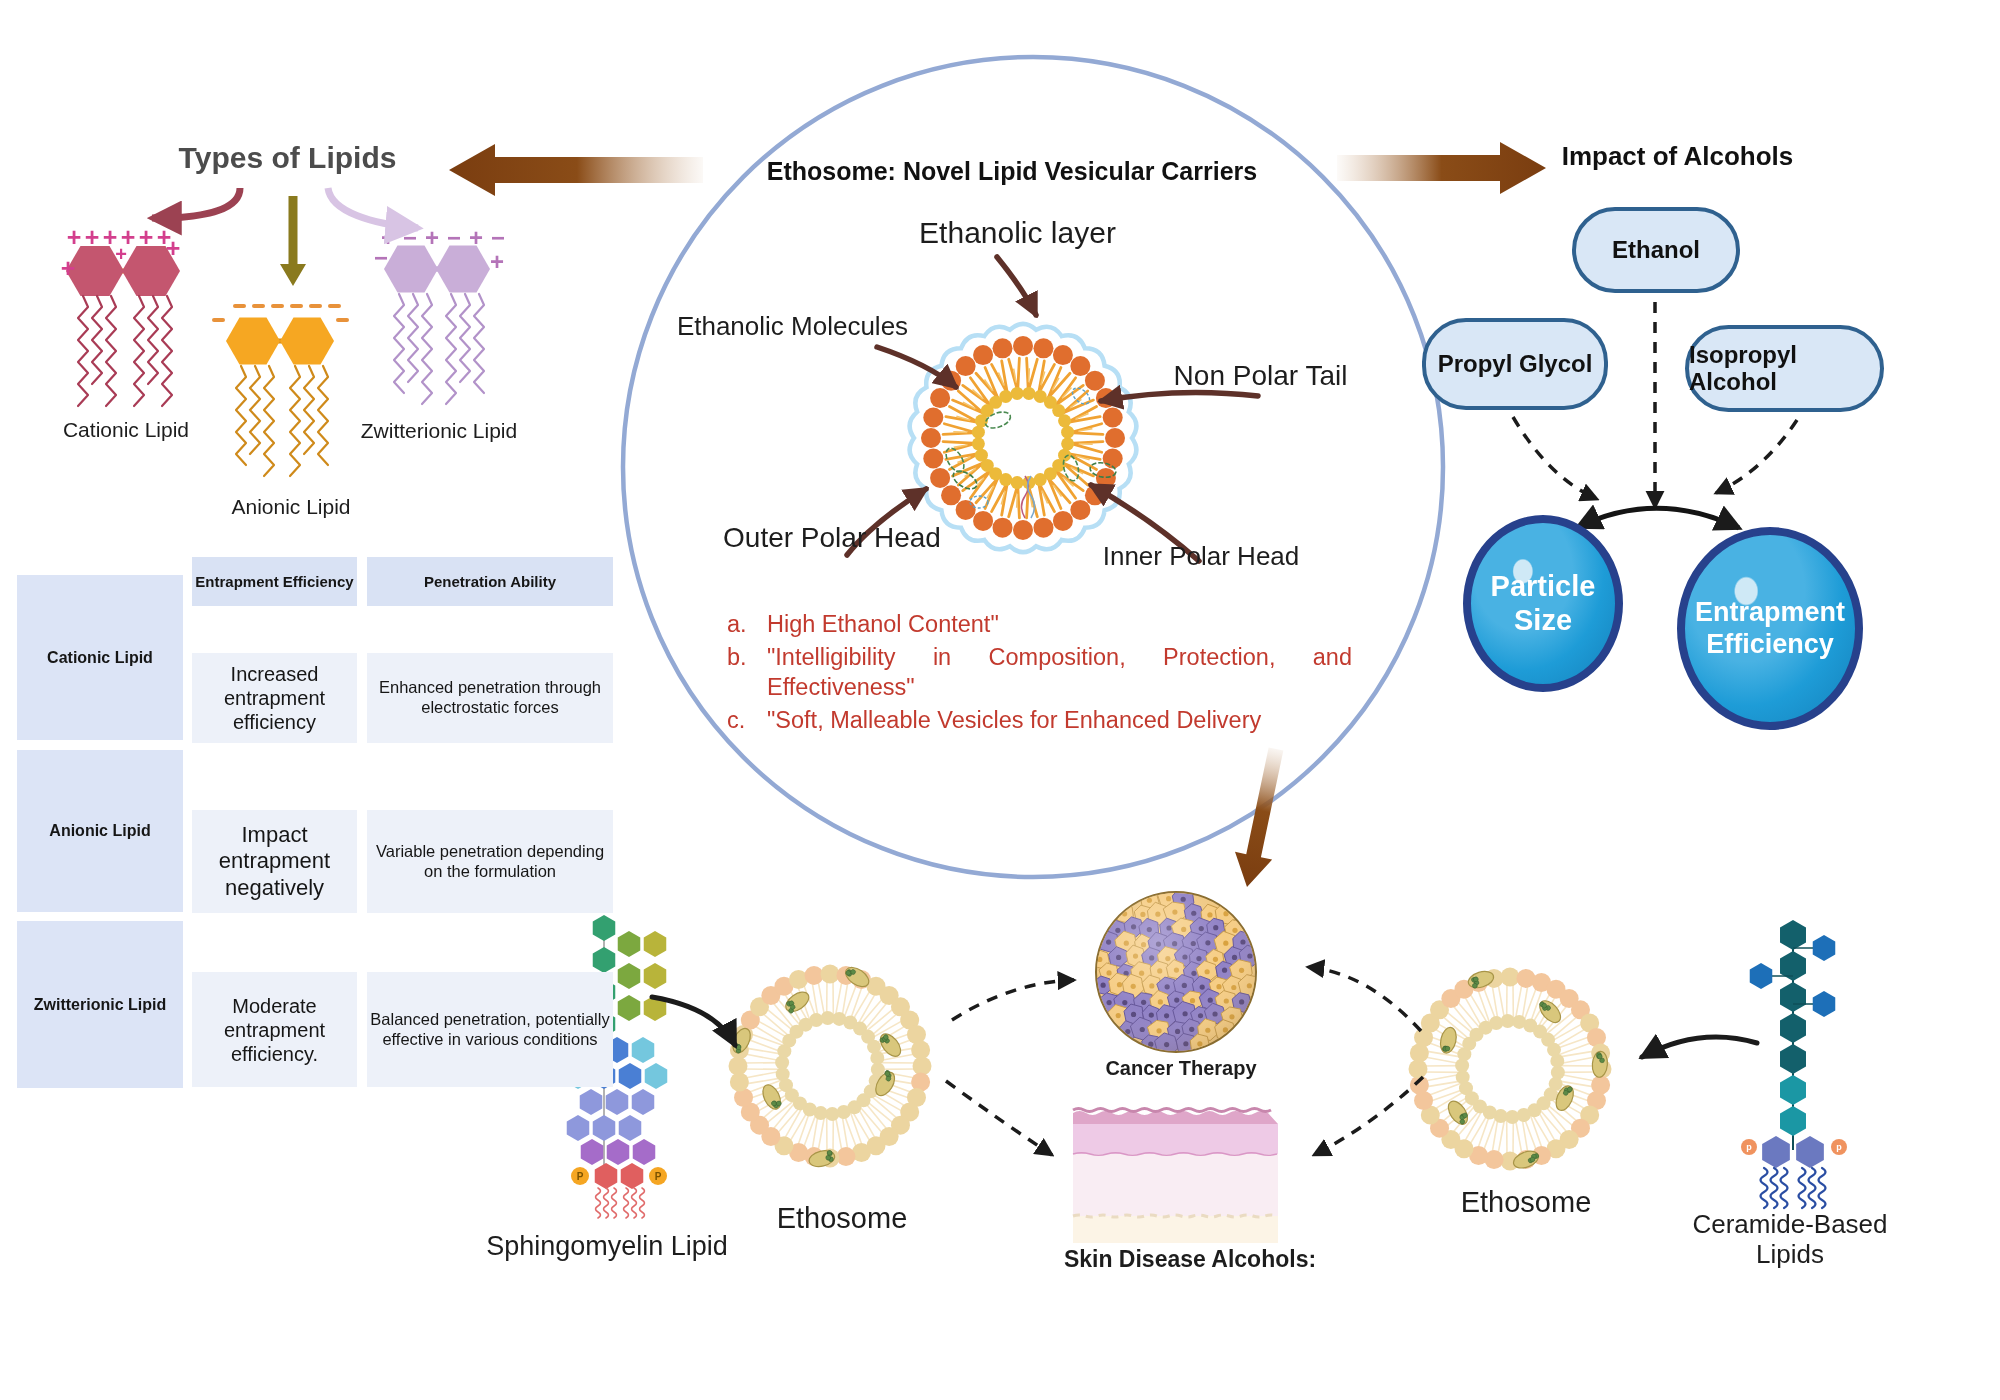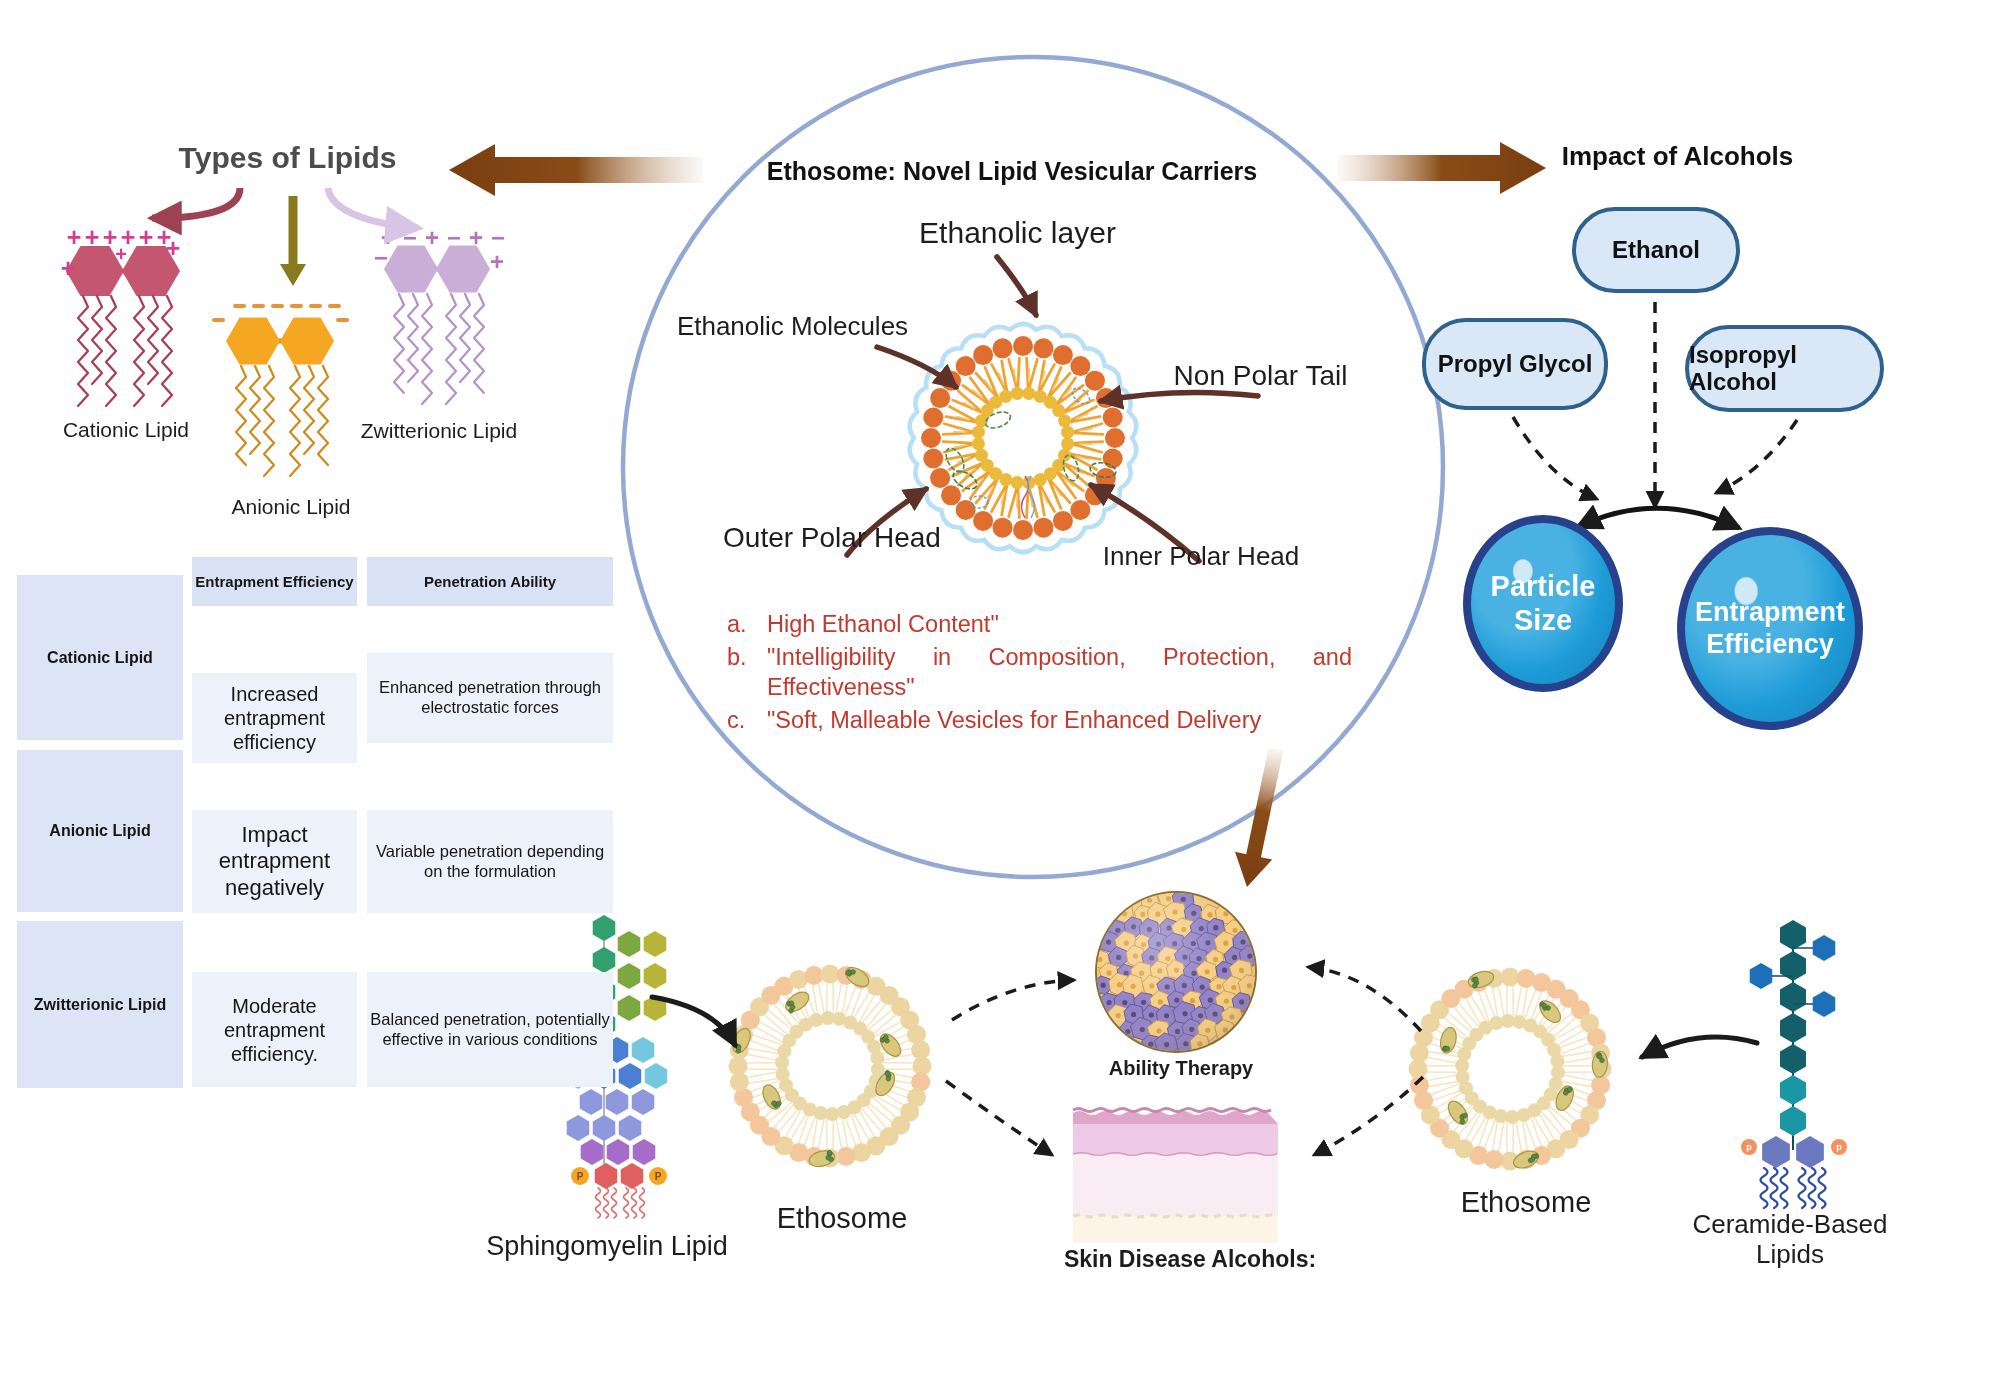--- a/index.html
+++ b/index.html
@@ -14,21 +14,21 @@
   #zwitterionic-label{left:348px;top:419px;width:182px;font-size:21px;}
   
   .tcell{position:absolute;display:flex;align-items:center;justify-content:center;
          text-align:center;color:#161616;line-height:1.2;}
   .thead{background:#d9e2f4;font-weight:bold;font-size:15px;}
   .trowlab{background:#dce4f6;font-weight:bold;font-size:16px;}
   .tdata{background:#edf1f9;}
   #h-col2{left:192px;top:557px;width:165px;height:49px;}
   #h-col3{left:367px;top:557px;width:246px;height:49px;}
   #r1-lab{left:17px;top:575px;width:166px;height:165px;}
-  #r1-c2{left:192px;top:653px;width:165px;height:90px;font-size:20px;margin-top:20px;}
+  #r1-c2{left:192px;top:653px;width:165px;height:90px;font-size:20px;}
   #r1-c3{left:367px;top:653px;width:246px;height:90px;font-size:16.5px;}
   #r2-lab{left:17px;top:750px;width:166px;height:162px;}
   #r2-c2{left:192px;top:810px;width:165px;height:103px;font-size:22px;}
   #r2-c3{left:367px;top:810px;width:246px;height:103px;font-size:16.5px;}
   #r3-lab{left:17px;top:921px;width:166px;height:167px;}
   #r3-c2{left:192px;top:972px;width:165px;height:115px;font-size:20px;}
   #r3-c3{left:367px;top:972px;width:246px;height:115px;font-size:16.5px;}
   
   #circle-title{left:762px;top:157px;width:500px;font-size:25px;font-weight:bold;color:#111;}
   #lab-ethanolic-layer{left:865px;top:216px;width:305px;font-size:30px;}
@@ -1000,17 +1000,17 @@
 
   <div class="lbl" id="impact-title">Impact of Alcohols</div>
   <div class="pill" id="pill-ethanol">Ethanol</div>
   <div class="pill" id="pill-propyl">Propyl Glycol</div>
   <div class="pill" id="pill-isopropyl">Isopropyl Alcohol</div>
   <div class="ocircle" id="circle-particle">Particle Size</div>
   <div class="ocircle" id="circle-entrapment">Entrapment Efficiency</div>
 
   <div class="lbl" id="sphingo-label">Sphingomyelin Lipid</div>
   <div class="lbl" id="ethosome-left-label">Ethosome</div>
-  <div class="lbl" id="cancer-label">Ability Therapy</div>
+  <div class="lbl" id="cancer-label">Cancer Therapy</div>
   <div class="lbl" id="skin-label">Skin Disease Alcohols:</div>
   <div class="lbl" id="ethosome-right-label">Ethosome</div>
   <div class="lbl" id="ceramide-label">Ceramide-Based Lipids</div>
 </div>
 
 </body></html>

